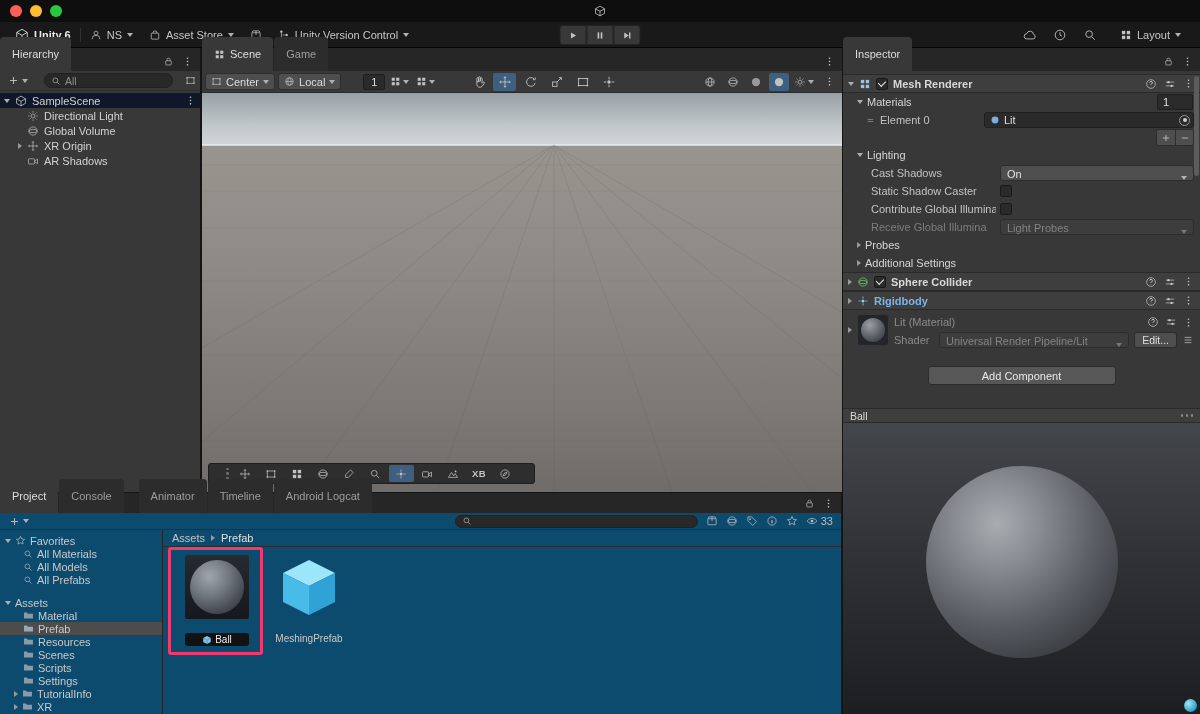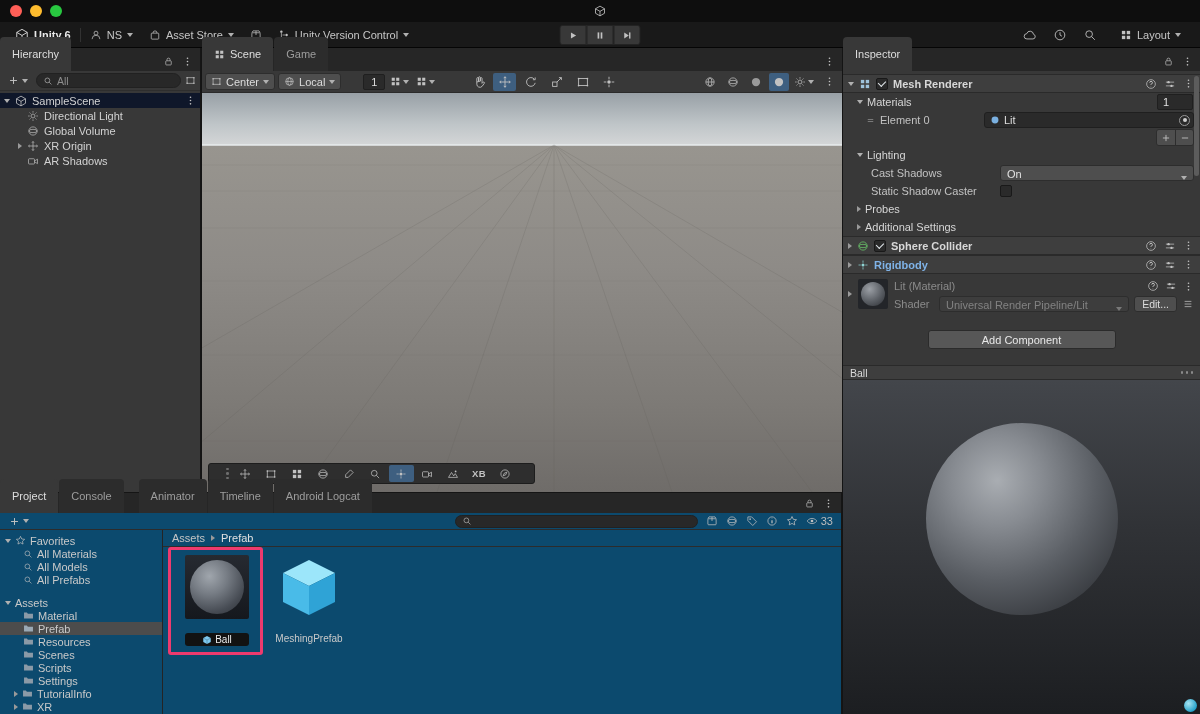--- a/index.html
+++ b/index.html
@@ -33,21 +33,21 @@
 .tab.active{background:#383838;color:#dedede}
 .bar-icons{display:flex;align-items:center;gap:8px;padding:0 7px;height:20px}
 .tabbar.short{height:20px}
 .tabbar.short .tab{height:18px}
 
 #hierarchy{position:absolute;left:0;top:48px;width:201px;height:444px;background:#383838;border-right:1px solid #151515;display:flex;flex-direction:column}
 #scene{position:absolute;left:202px;top:48px;width:640px;height:444px;background:#383838;display:flex;flex-direction:column}
 #project{position:absolute;left:0;top:492px;width:842px;height:222px;background:#0c4a6e;border-top:1px solid #151515;border-right:1px solid #151515;display:flex;flex-direction:column}
 #inspector{position:absolute;left:843px;top:48px;width:357px;height:666px;background:#383838;display:flex;flex-direction:column}
 
-.panel-toolbar{height:20px;display:flex;align-items:center;gap:4px;padding:0 4px;border-bottom:1px solid #2e2e2e;flex:none}
+.panel-toolbar{height:20px;display:flex;align-items:center;gap:12px;padding:0 4px;border-bottom:1px solid #2e2e2e;flex:none}
 .add-btn{display:flex;align-items:center;gap:3px;padding:0 4px;height:16px;border-radius:2px}
 .searchbox{flex:1;height:15px;background:#282828;border:1px solid #212121;border-radius:8px;display:flex;align-items:center;gap:4px;padding:0 6px;color:#8e8e8e}
 .stext{font-size:10.5px}
 .tree{padding-top:2px}
 .h-row{height:15px;display:flex;align-items:center;gap:5px;padding:0 4px;color:#d2d2d2}
 .h-row.root{background:#0f172a}
 .h-row.child{padding-left:27px}
 .h-row.child.has-fold{padding-left:18px}
 
 .scene-toolbar{height:22px;display:flex;align-items:center;gap:3px;padding:0 3px;border-bottom:1px solid #2b2b2b;flex:none;background:#383838}
@@ -116,21 +116,21 @@
 .el-label{width:100px;flex:none;color:#c2c2c2}
 .mat-block{margin-top:2px;padding:3px 6px 5px 5px;display:flex;gap:6px;flex:none;align-items:flex-start}
 .mat-thumb{width:30px;height:30px;border-radius:2px;background:#232529;position:relative;flex:none}
 .mat-thumb::after{content:"";position:absolute;inset:3px;border-radius:50%;background:radial-gradient(circle at 36% 30%,#9b9fa5,#5a5e64 55%,#36393e 90%)}
 .mat-texts{flex:1;min-width:0;display:flex;flex-direction:column;gap:3px}
 .mat-title-row{display:flex;align-items:center;gap:6px;height:14px}
 .mat-title{color:#8b8b8b}
 .mat-shader-row{display:flex;align-items:center;gap:5px;height:16px}
 .shader-label{color:#8b8b8b;width:40px;flex:none}
 .btn-sm{height:16px;padding:0 7px;background:#4e4e4e;border:1px solid #2d2d2d;border-radius:3px;display:flex;align-items:center;color:#dcdcdc;font-size:10.5px;flex:none}
-.addcomp{width:188px;height:19px;margin:13px auto 4px;background:#575757;border:1px solid #2b2b2b;border-radius:3px;color:#e8e8e8;display:flex;align-items:center;justify-content:center;flex:none}
+.addcomp{width:188px;height:19px;margin:13px auto 11px;background:#575757;border:1px solid #2b2b2b;border-radius:3px;color:#e8e8e8;display:flex;align-items:center;justify-content:center;flex:none}
 .pvheader{margin-top:12px;height:15px;background:#3e3e3e;border-top:1px solid #2a2a2a;border-bottom:1px solid #2a2a2a;display:flex;align-items:center;gap:6px;padding:0 7px;font-size:10.5px;color:#dadada;flex:none}
 .pv-grip{margin-left:auto;display:flex;gap:2.5px}
 .pv-grip i{width:2.5px;height:2.5px;border-radius:50%;background:#8a8a8a;display:block}
 .preview{flex:1;position:relative;background:linear-gradient(180deg,#43464b 0%,#303236 45%,#1c1e21 100%);min-height:0}
 .pv-sphere{position:absolute;left:50%;top:139px;transform:translate(-50%,-50%);width:192px;height:192px;border-radius:50%;background:radial-gradient(circle at 37% 30%,#a9adb2 0%,#878b91 25%,#5a5e64 55%,#3a3d42 80%,#28292d 97%)}
 .insp-scrollbar{position:absolute;right:1px;top:28px;width:5px;height:100px;background:#5c5c5c;border-radius:2.5px}
 #status-bubble{position:absolute;right:3px;bottom:2px;width:13px;height:13px;border-radius:50%;background:radial-gradient(circle at 35% 35%,#a6e4f2,#1e9ec7 75%);z-index:9}
 </style>
 </head>
 <body>
@@ -912,20 +912,32 @@
       <div class="dd">
         <span class="ddtext">On</span>
         <span class="spacer"></span>
         <span class="tri-down"></span>
       </div>
     </div>
     <div class="irow sub">
       <span class="plabel">Static Shadow Caster</span>
       <span class="chk"></span>
     </div>
+    <div class="irow sub">
+      <span class="plabel">Contribute Global Illumina</span>
+      <span class="chk"></span>
+    </div>
+    <div class="irow sub">
+      <span class="plabel dis">Receive Global Illumina</span>
+      <div class="dd dis">
+        <span class="ddtext">Light Probes</span>
+        <span class="spacer"></span>
+        <span class="tri-down dim"></span>
+      </div>
+    </div>
     <div class="irow">
       <span class="tri-right"></span>
       <span class="bold">Probes</span>
     </div>
     <div class="irow">
       <span class="tri-right"></span>
       <span class="bold">Additional Settings</span>
     </div>
     <div class="comp-header">
       <span class="tri-right"></span>

